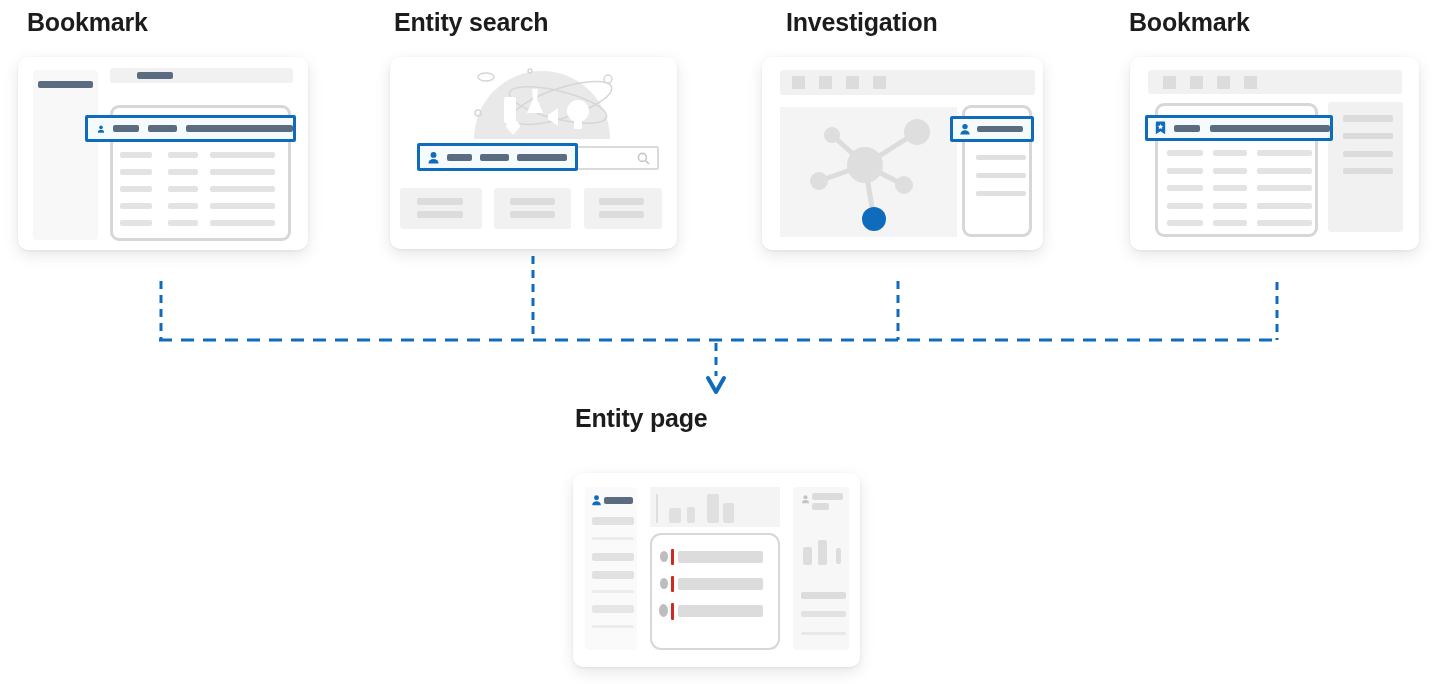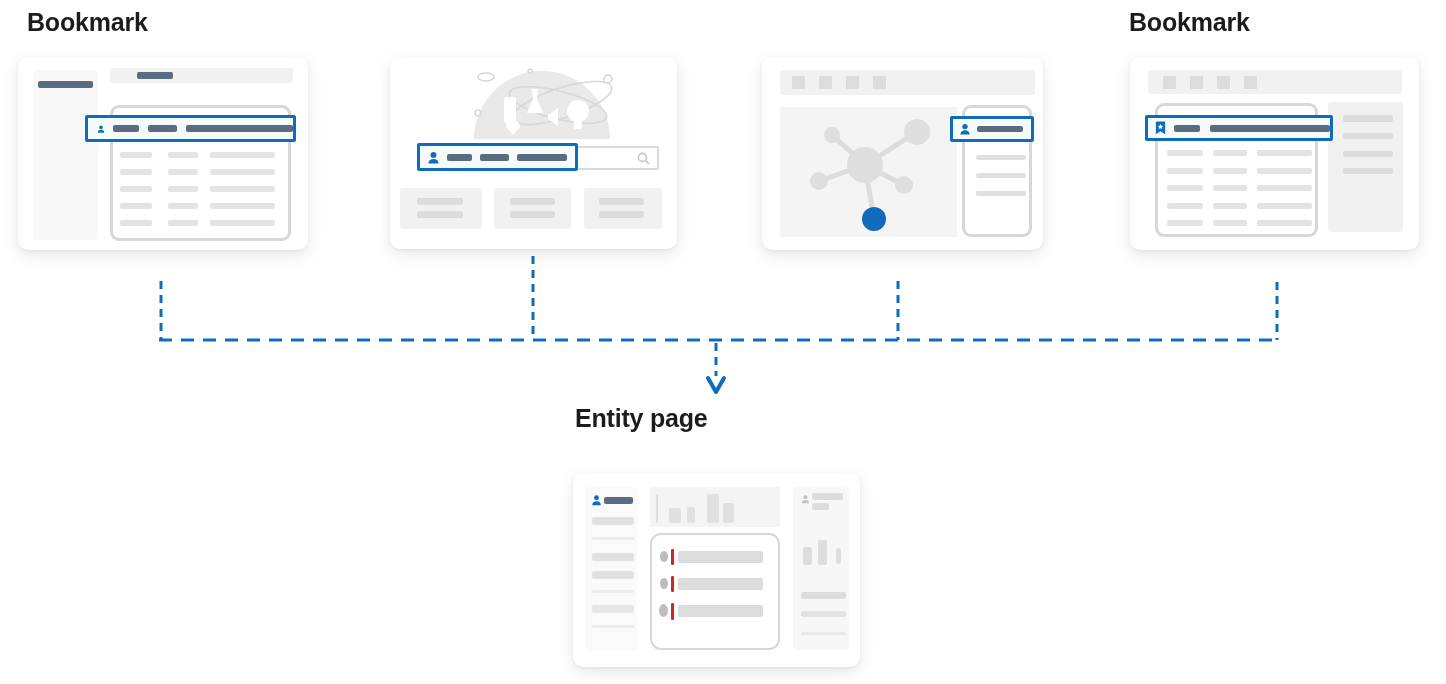--- a/index.html
+++ b/index.html
@@ -48,20 +48,22 @@
     <line class="dash" x1="161" y1="281" x2="161" y2="340" stroke-dasharray="8 6"></line>
     <line class="dash" x1="533" y1="256" x2="533" y2="340" stroke-dasharray="8 6"></line>
     <line class="dash" x1="898" y1="281" x2="898" y2="340" stroke-dasharray="8 6"></line>
     <line class="dash" x1="1277" y1="282" x2="1277" y2="340" stroke-dasharray="8 6"></line>
     <line class="dash" x1="159" y1="340" x2="1278" y2="340" stroke-dasharray="13 9" stroke-width="3.4"></line>
     <line class="dash" x1="716" y1="343" x2="716" y2="376" stroke-dasharray="8 6"></line>
     <path class="arrowhead" d="M708 378 L716 392 L724 378"></path>
   </svg>
 
   <div class="title" style="left:27px;top:8px">Bookmark</div>
+  <div class="title" style="left:394px;top:8px">Entity search</div>
+  <div class="title" style="left:786px;top:8px">Investigation</div>
   <div class="title" style="left:1129px;top:8px">Bookmark</div>
   <div class="title" style="left:575px;top:404px">Entity page</div>
 
   <div class="card" style="left:18px;top:57px;width:290px;height:193px">
     <div class="panel-lt" style="left:15px;top:13px;width:65px;height:170px">
       <div class="sbar" style="left:5px;top:11px;width:55px;height:7px"></div>
     </div>
     <div class="panel" style="left:92px;top:11px;width:183px;height:15px">
       <div class="sbar" style="left:27px;top:4px;width:36px;height:7px"></div>
     </div>

